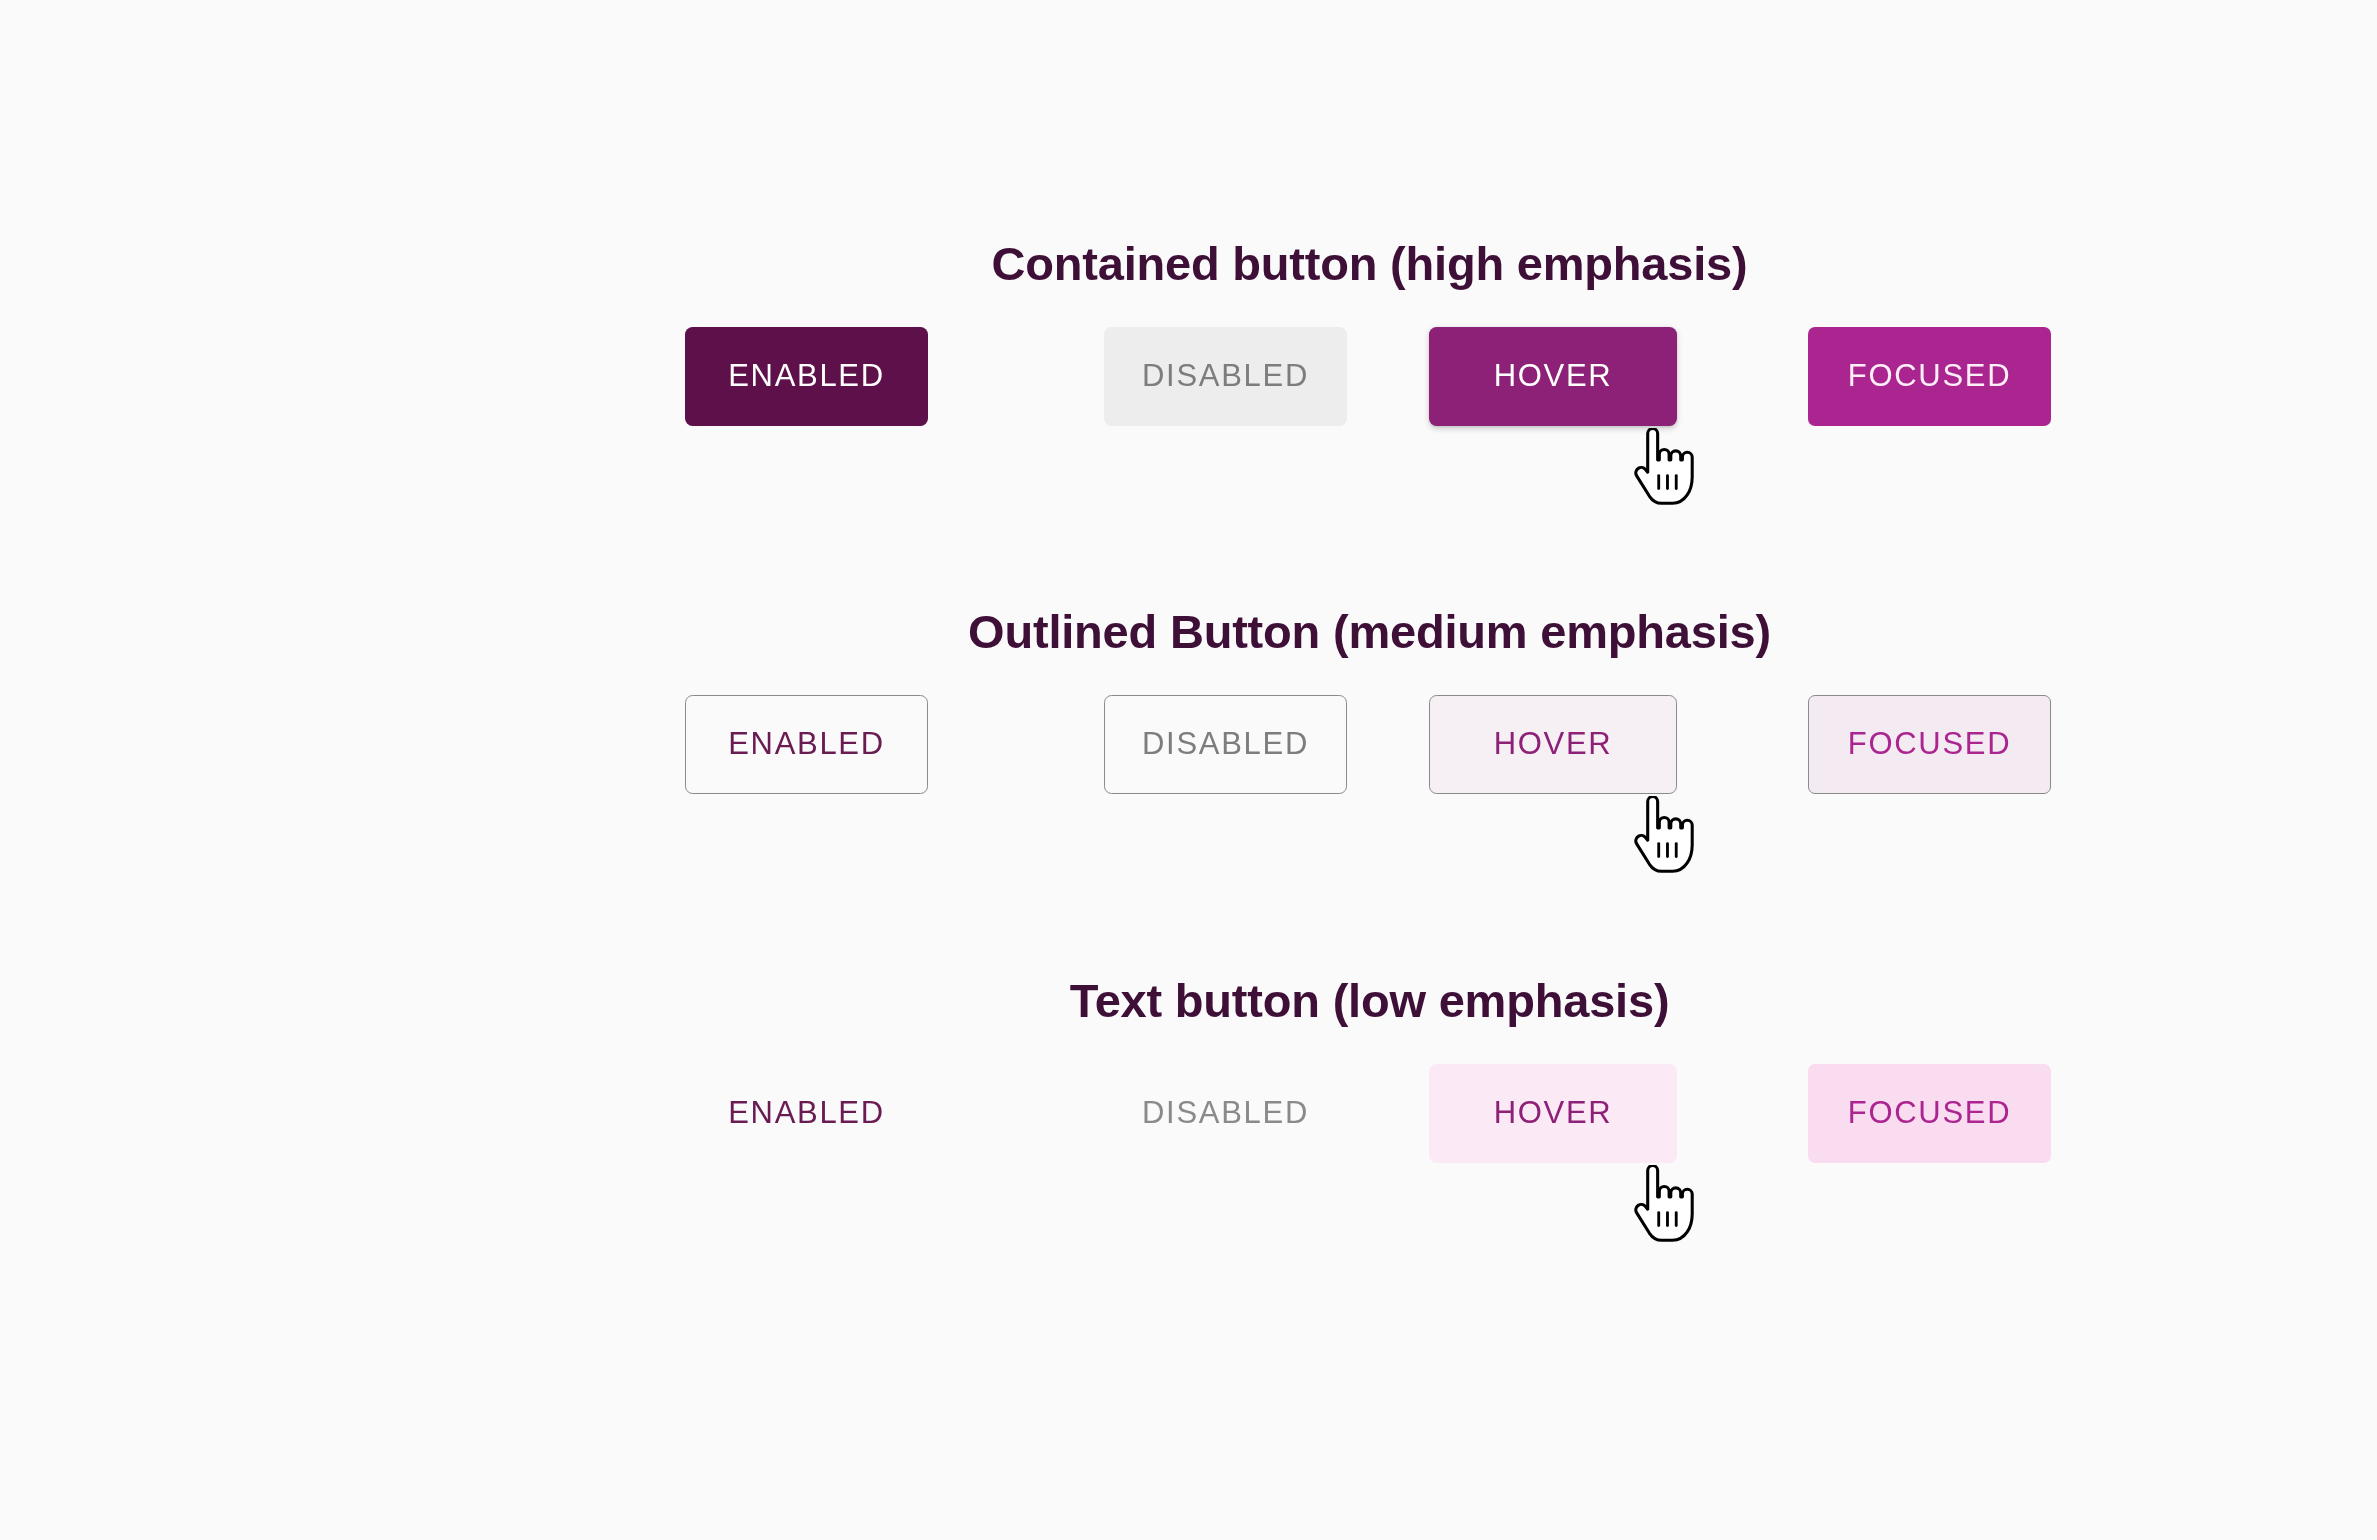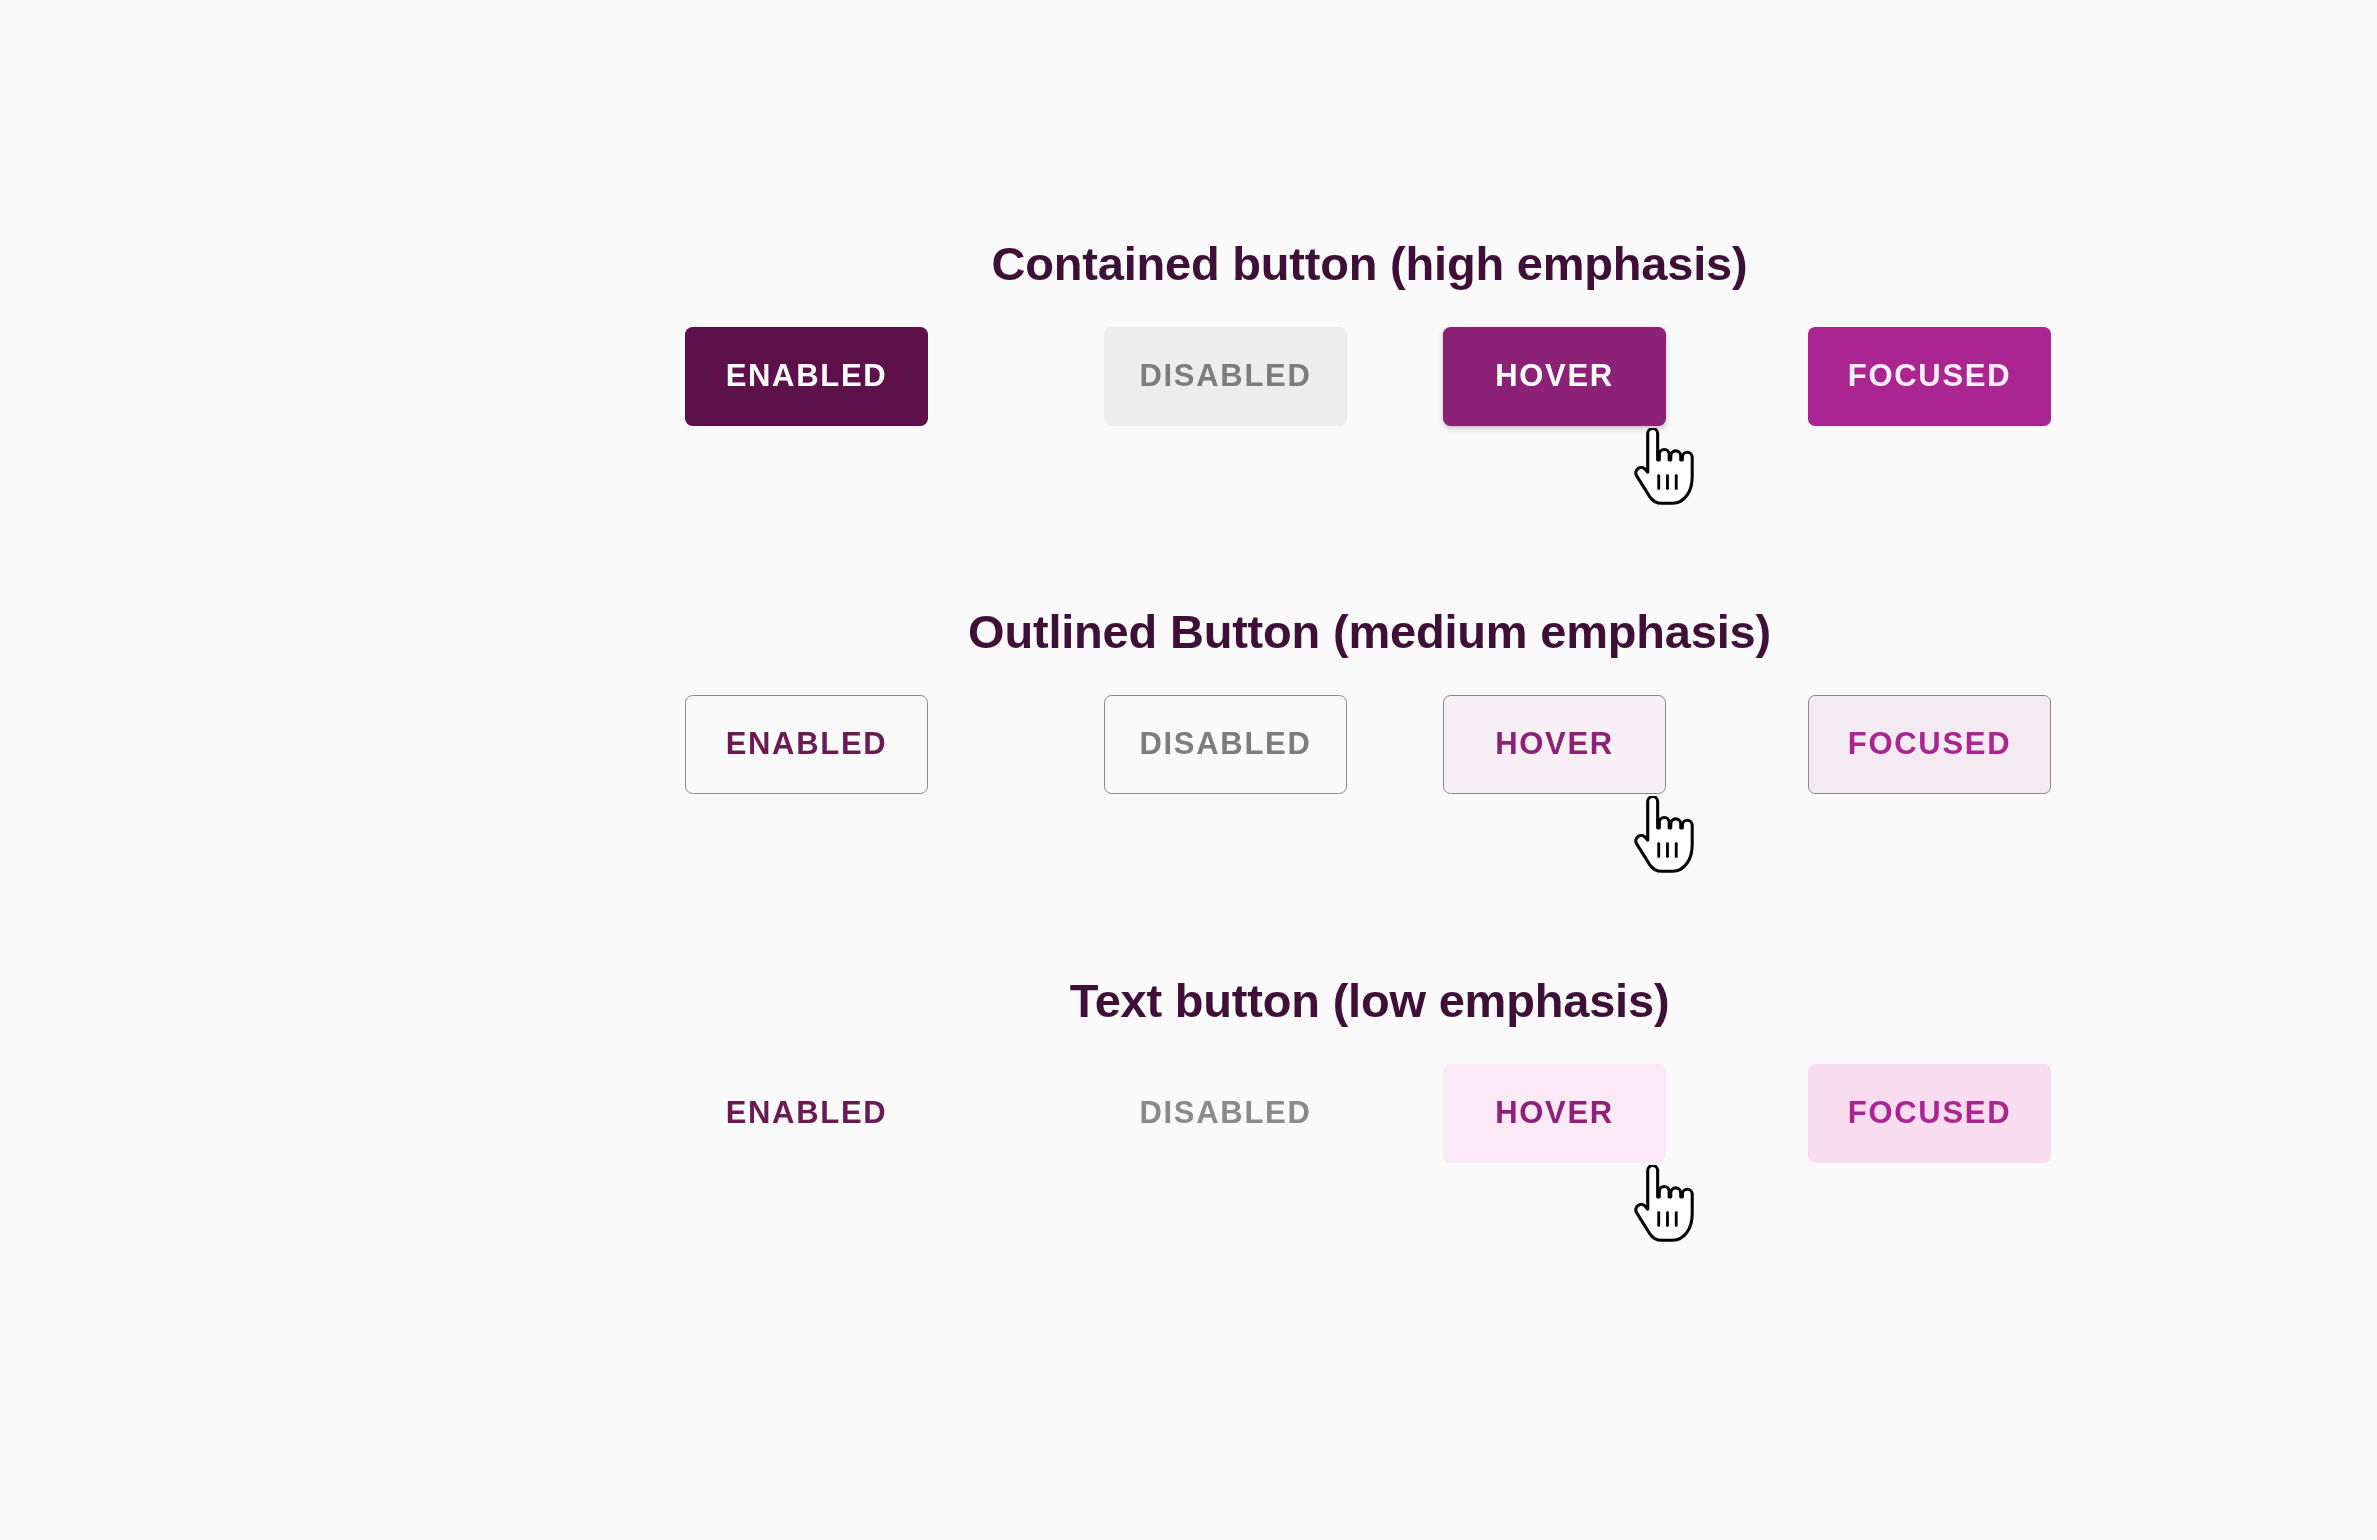--- a/index.html
+++ b/index.html
@@ -47,33 +47,33 @@
   .btn {
     position: absolute;
     top: 0;
     height: 99px;
     box-sizing: border-box;
     display: flex;
     align-items: center;
     justify-content: center;
     border-radius: 7.6px;
     font-size: 31px;
-    font-weight: 700;
+    font-weight: 400;
     letter-spacing: 1.7px;
     white-space: nowrap;
     border: none;
     background: transparent;
     font-family: "Liberation Sans", sans-serif;
     padding: 0;
   }
 
   
   .col-0 { left: 685px; width: 243px; }
   .col-1 { left: 1104px; width: 243px; }
-  .col-2 { left: 1429px; width: 223px; margin-left: 14px; }
+  .col-2 { left: 1429px; width: 248px; }
   .col-3 { left: 1808px; width: 243px; border-radius: 7px; }
 
   
   .contained-enabled  { background: #5d1049; color: #ffffff; }
   .contained-disabled { background: #ededed; color: #7d7d7d; }
   .contained-hover    {
     background: #8d2077; color: #ffffff;
     box-shadow: 0 2.9px 6.7px rgba(0,0,0,0.16), 0 1px 2.4px rgba(0,0,0,0.10);
   }
   .contained-focused  { background: #ab2590; color: #fdeef8; }

